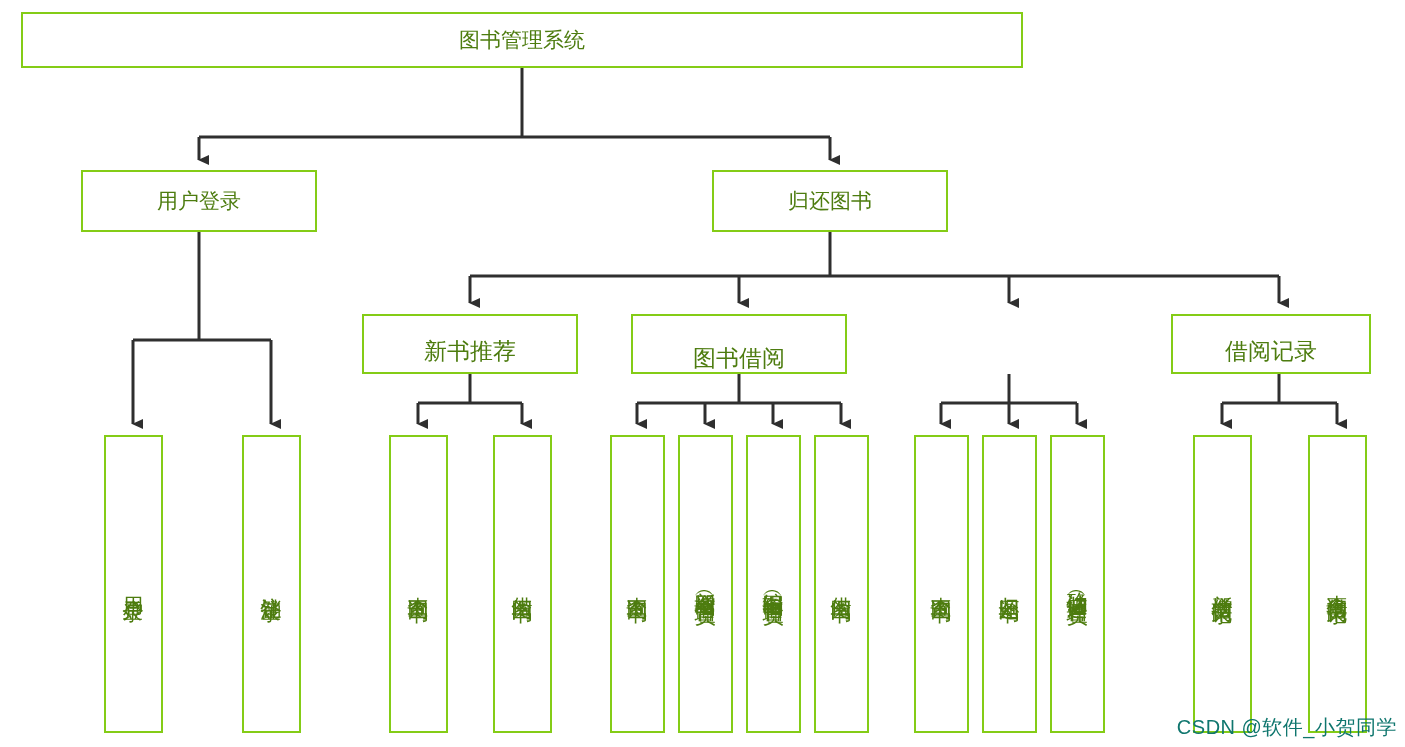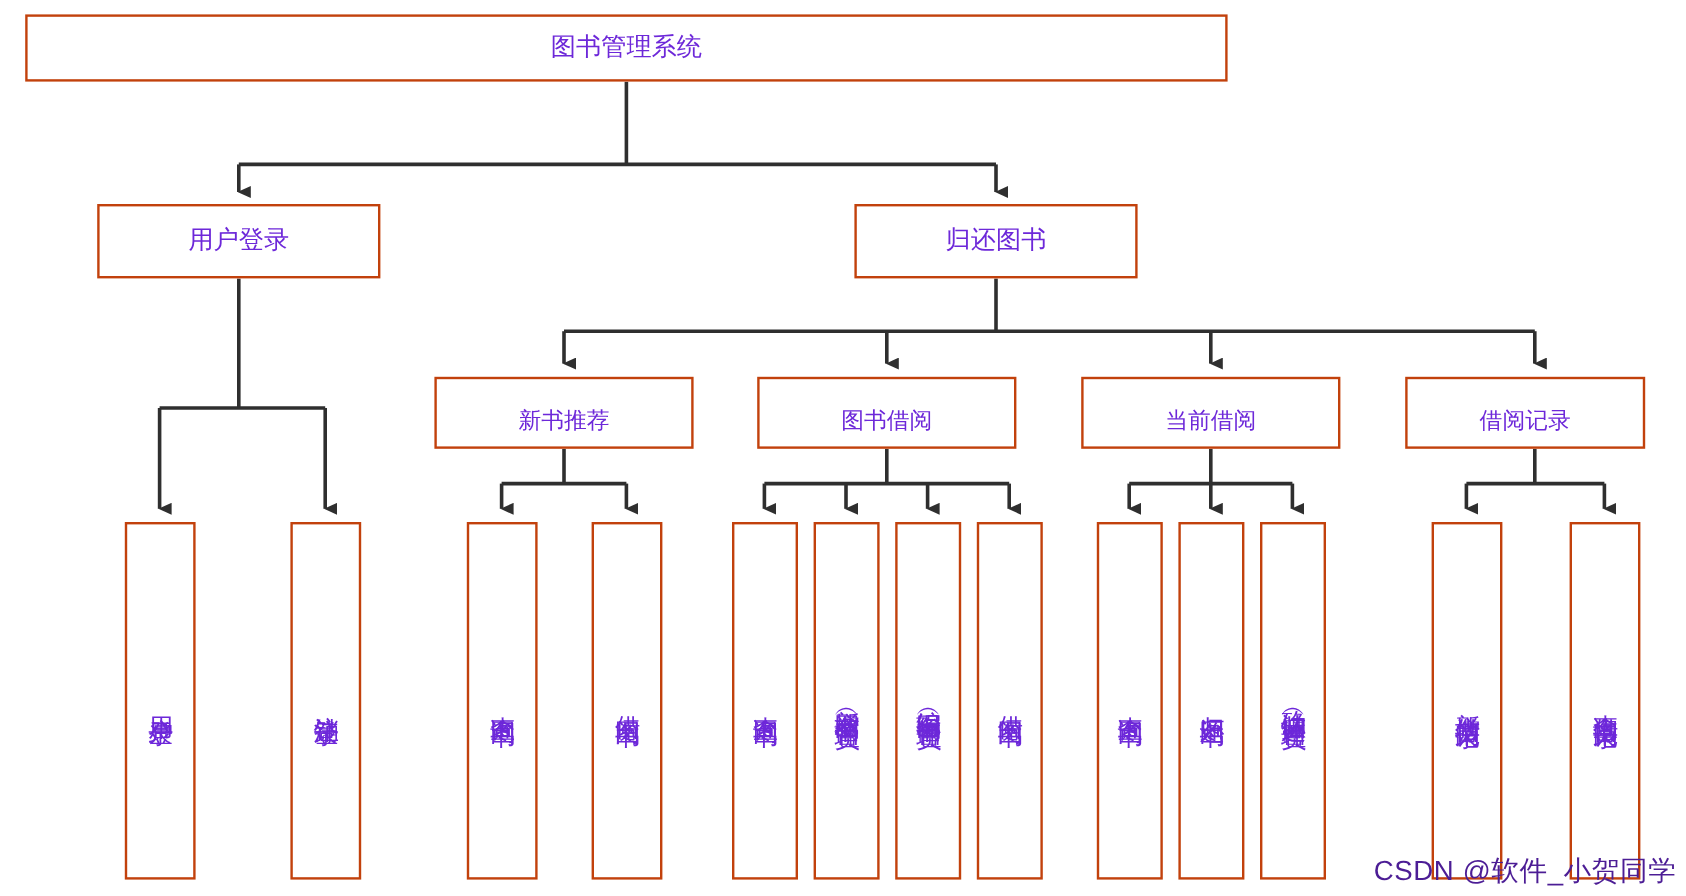--- a/index.html
+++ b/index.html
@@ -22,54 +22,54 @@
     left: 0;
     top: 0;
     width: 1405px;
     height: 747px;
     pointer-events: none;
   }
   .node {
     position: absolute;
     box-sizing: border-box;
     background: #ffffff;
-    border: 2px solid #c2410c;
+    border: 2px solid #84cc16;
     display: flex;
     align-items: center;
     justify-content: center;
-    color: #6d28d9;
+    color: #4d7c0f;
   }
   .node .label {
     display: block;
     text-align: center;
     line-height: 1.12;
     white-space: nowrap;
   }
   .node-root .label { font-size: 21px; }
   .node-l2 .label { font-size: 21px; }
-  .node-l3 .label { font-size: 19px; margin-top: 16px; }
+  .node-l3 .label { font-size: 23px; margin-top: 16px; }
 
   .node-leaf {
     align-items: center;
     justify-content: center;
   }
   .node-leaf .label {
     writing-mode: vertical-rl;
     text-orientation: upright;
     font-size: 21px;
     letter-spacing: 2px;
     line-height: 1.0;
     white-space: nowrap;
   }
   .watermark {
     position: absolute;
     right: 8px;
     bottom: 6px;
-    font-size: 23px;
-    color: #4c1d95;
+    font-size: 20px;
+    color: #0f766e;
     letter-spacing: 0.5px;
     white-space: nowrap;
   }
 </style>
 </head>
 <body>
 
 <div id="canvas">
 
   <svg class="connectors" viewBox="0 0 1405 747">
@@ -133,25 +133,22 @@
   <div class="node node-l2" style="left:81px; top:170px; width:236px; height:62px;">
     <span class="label">用户登录</span>
   </div>
   <div class="node node-l2" style="left:712px; top:170px; width:236px; height:62px;">
     <span class="label">归还图书</span>
   </div>
 
   <div class="node node-l3" style="left:362px; top:314px; width:216px; height:60px;">
     <span class="label">新书推荐</span>
   </div>
-  <div class="node node-l3" style="left:631px; top:314px; width:216px; height:60px;">
+  <div class="node node-l3" style="left:631px; top:314px; width:216px; height:60px;align-items:flex-end;">
     <span class="label">图书借阅</span>
-  </div>
-  <div class="node node-l3" style="left:901px; top:314px; width:216px; height:60px;">
-    <span class="label">当前借阅</span>
   </div>
   <div class="node node-l3" style="left:1171px; top:314px; width:200px; height:60px;">
     <span class="label">借阅记录</span>
   </div>
 
   <div class="node node-leaf" style="left:104px; top:435px; width:59px; height:298px;">
     <span class="label">用户登录</span>
   </div>
   <div class="node node-leaf" style="left:242px; top:435px; width:59px; height:298px;">
     <span class="label">注销登录</span>

